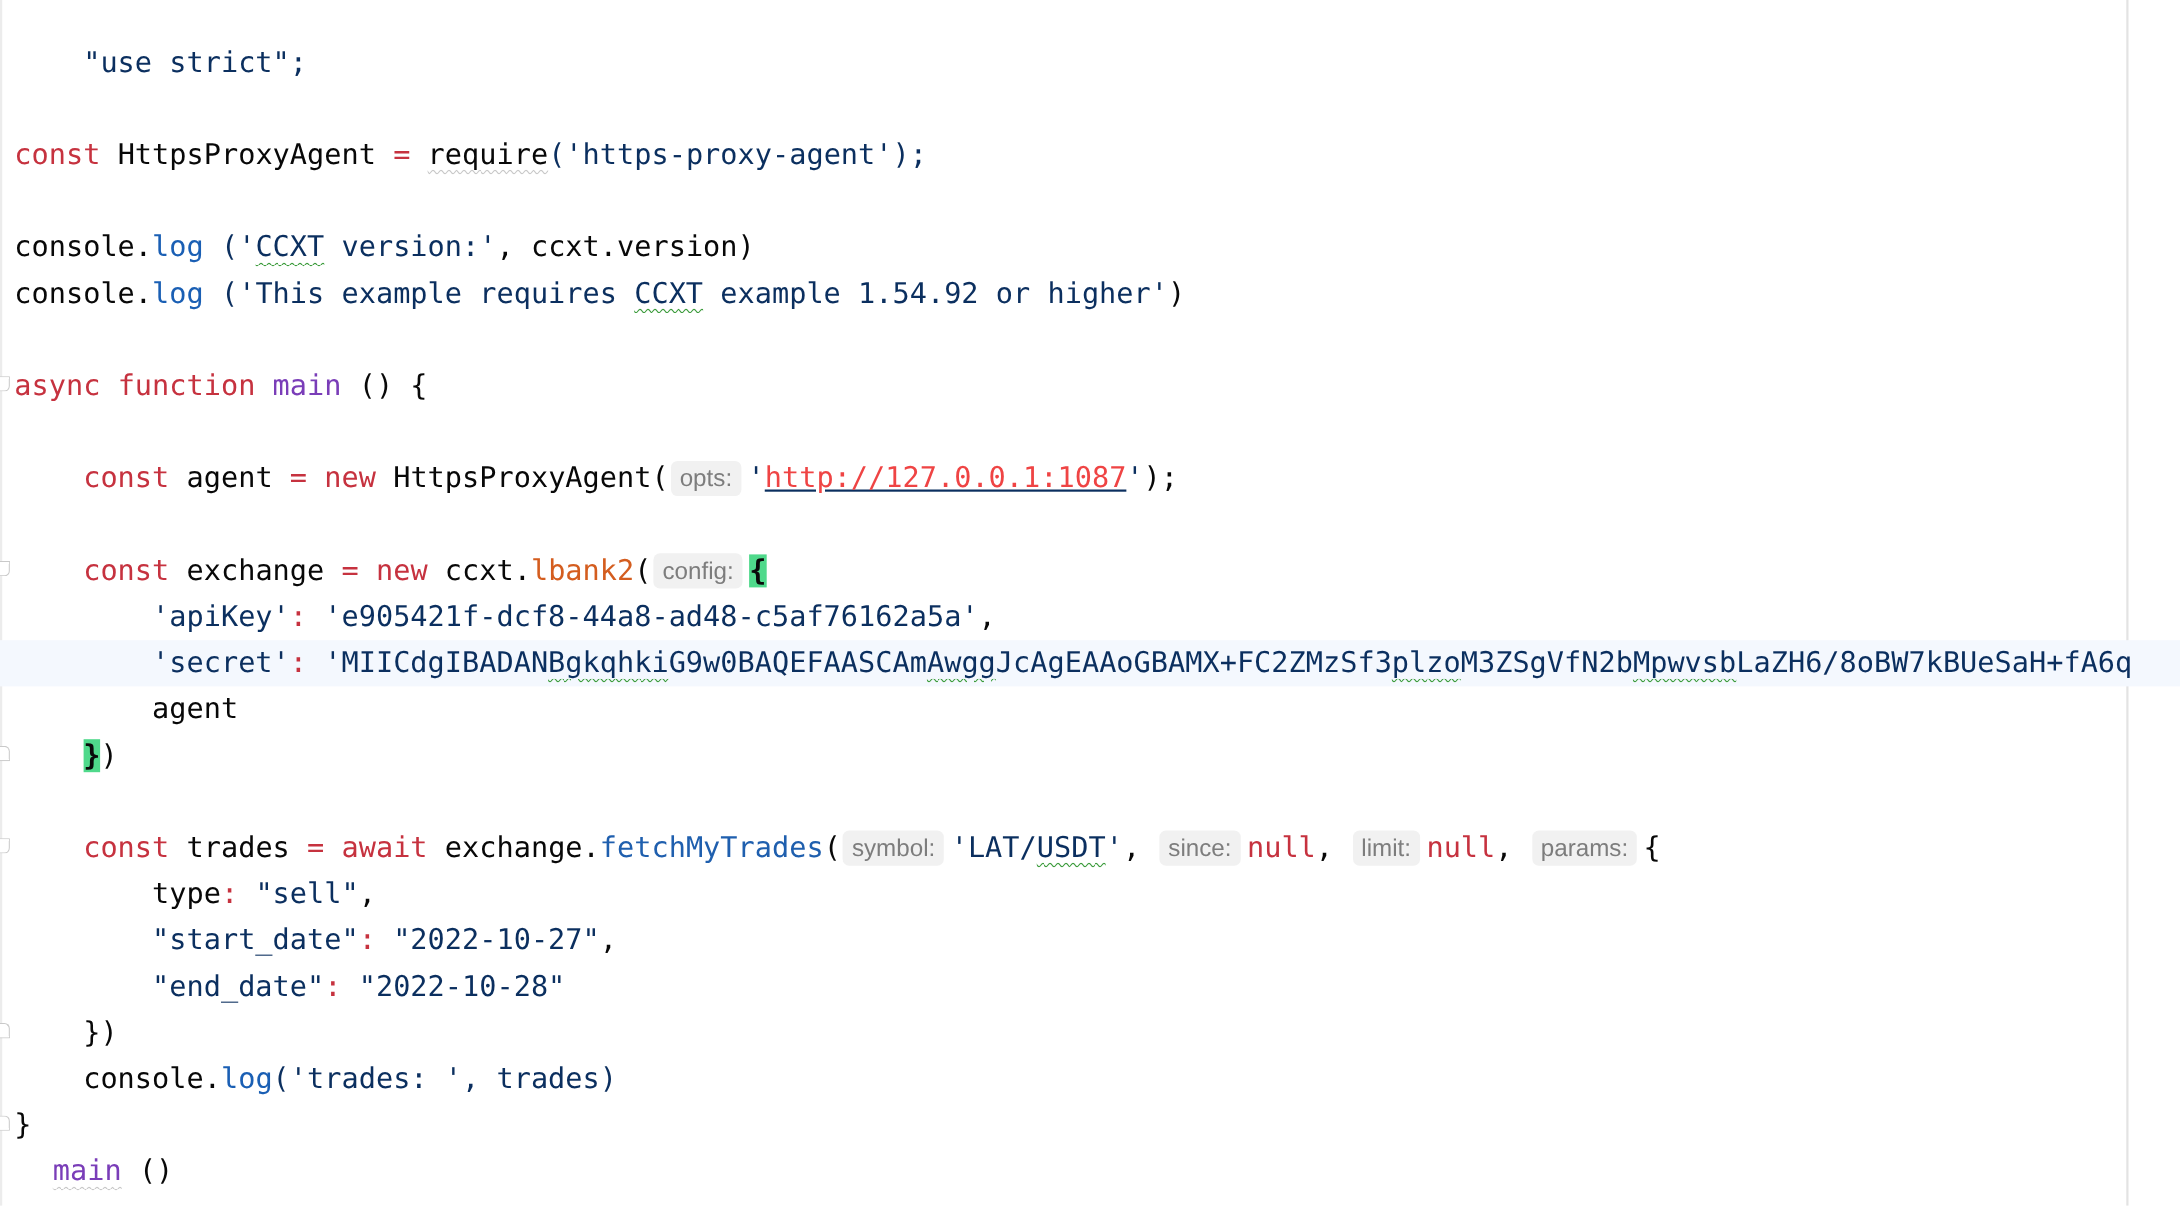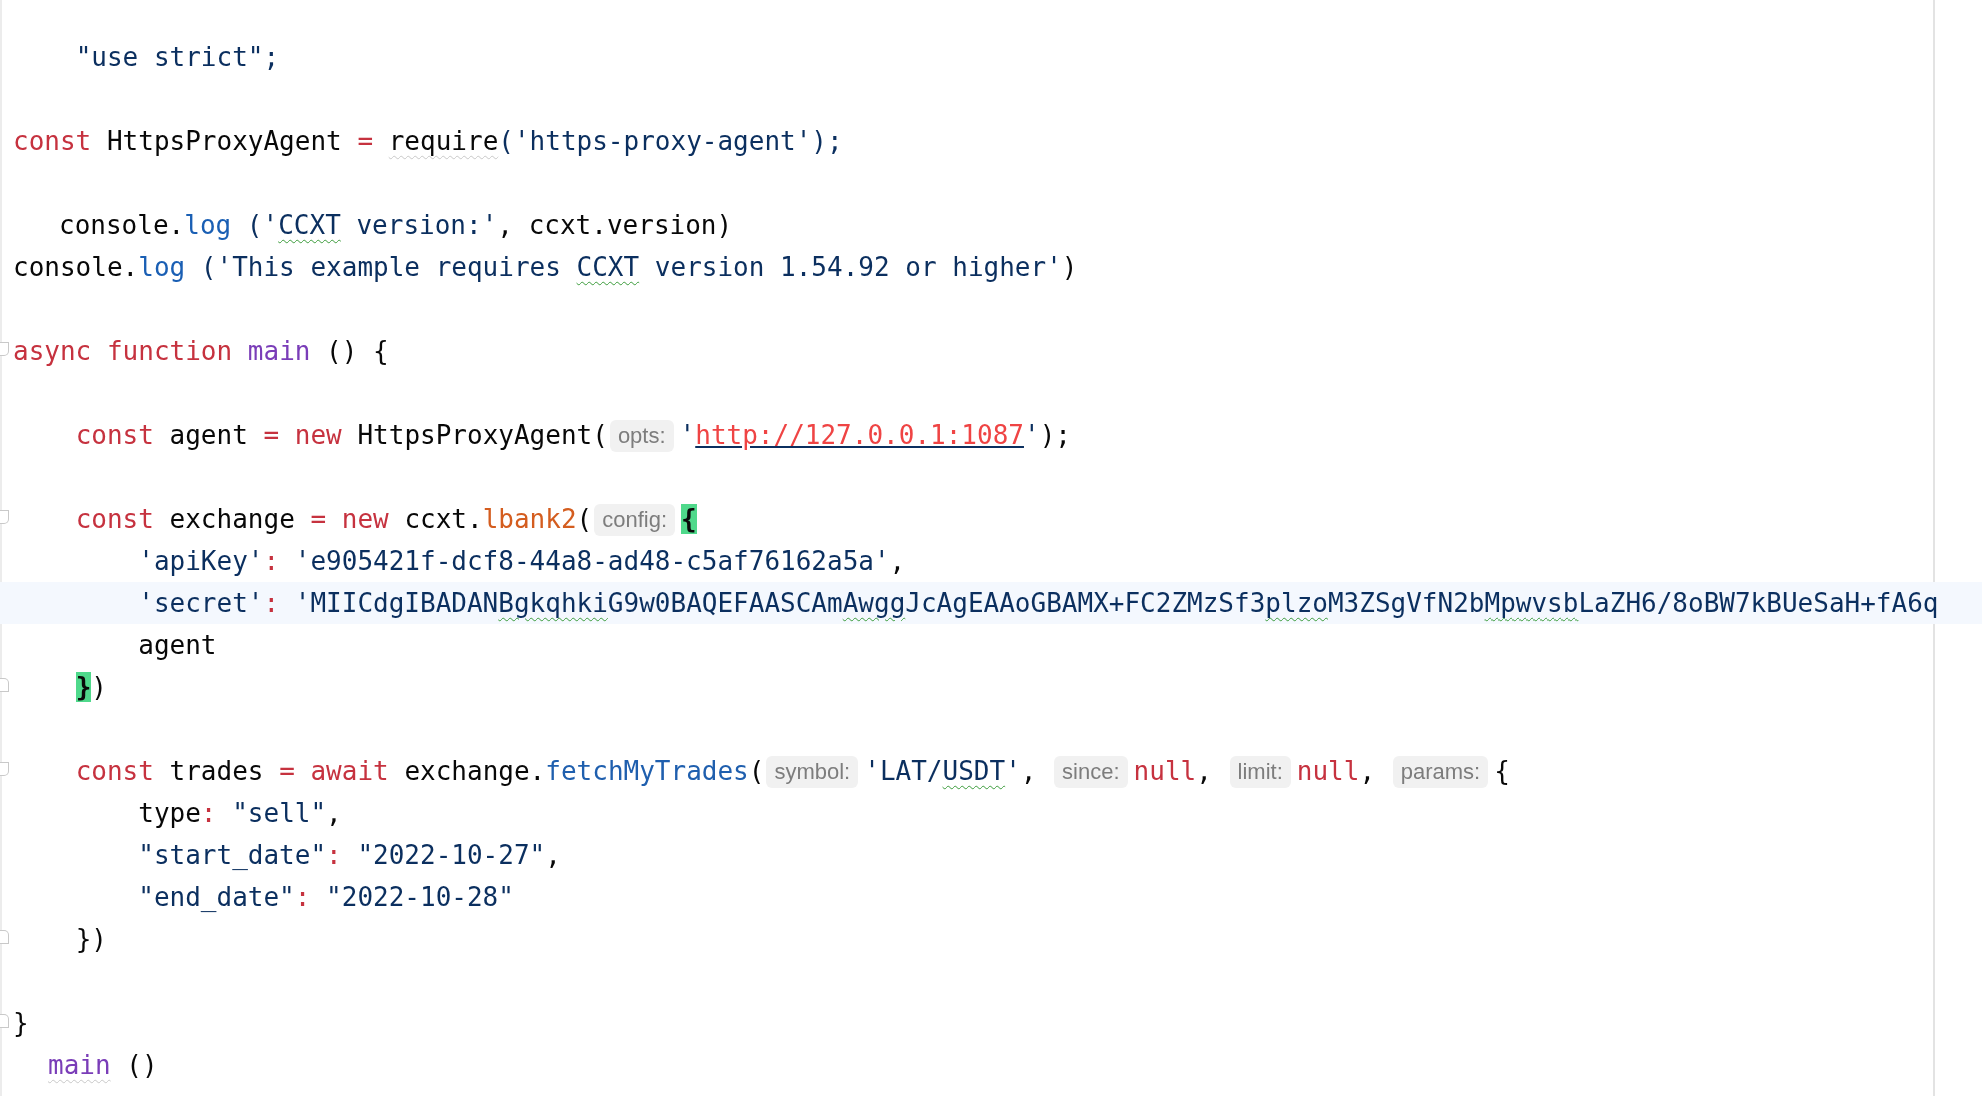--- a/index.html
+++ b/index.html
@@ -54,23 +54,23 @@
   <div class="fold close" style="top:930px;"></div>
   <div class="fold close" style="top:1014px;"></div>
 
   <div class="line" style="top:-6px;">
     <span class="str">"use strict";</span>
   </div>
 
 
   <div class="line" style="top:120px;"><span class="kw">const</span> <span class="plain">HttpsProxyAgent</span> <span class="kw">=</span> <span class="plain squiggle-gray">require</span><span class="str">('https-proxy-agent');</span></div>
 
-  <div class="line" style="top:204px;margin-left:46px;"><span class="plain">console.</span><span class="method">log</span><span class="str"> ('</span><span class="str squiggle-green">CCXT</span><span class="str"> version:'</span><span class="plain">, ccxt.version)</span></div>
+  <div class="line" style="top:204px;"><span class="plain">console.</span><span class="method">log</span><span class="str"> ('</span><span class="str squiggle-green">CCXT</span><span class="str"> version:'</span><span class="plain">, ccxt.version)</span></div>
 
-  <div class="line" style="top:246px;"><span class="plain">console.</span><span class="method">log</span><span class="str"> ('This example requires </span><span class="str squiggle-green">CCXT</span><span class="str"> version 1.54.92 or higher'</span><span class="plain">)</span></div>
+  <div class="line" style="top:246px;"><span class="plain">console.</span><span class="method">log</span><span class="str"> ('This example requires </span><span class="str squiggle-green">CCXT</span><span class="str"> example 1.54.92 or higher'</span><span class="plain">)</span></div>
 
   <div class="line" style="top:330px;"><span class="kw">async</span> <span class="kw">function</span> <span class="purple">main</span><span class="plain"> () {</span></div>
 
   <div class="line" style="top:414px;">    <span class="kw">const</span><span class="plain"> agent </span><span class="kw">=</span> <span class="kw">new</span><span class="plain"> HttpsProxyAgent(</span><span class="hint">opts:</span><span class="str">'</span><span class="link">http://127.0.0.1:1087</span><span class="str">'</span><span class="plain">);</span></div>
 
   <div class="line" style="top:498px;">    <span class="kw">const</span><span class="plain"> exchange </span><span class="kw">=</span> <span class="kw">new</span><span class="plain"> ccxt.</span><span class="orange">lbank2</span><span class="plain">(</span><span class="hint">config:</span><span class="brace-match">{</span></div>
 
   <div class="line" style="top:540px;">        <span class="str">'apiKey'</span><span class="punc-red">:</span><span class="str"> 'e905421f-dcf8-44a8-ad48-c5af76162a5a'</span><span class="plain">,</span></div>
 
   <div class="line current" style="top:582px;">        <span class="str">'secret'</span><span class="punc-red">:</span> <span class="str">'MIICdgIBADAN</span><span class="str squiggle-green">Bgkqhki</span><span class="str">G9w0BAQEFAASCAm</span><span class="str squiggle-green">Awgg</span><span class="str">JcAgEAAoGBAMX+FC2ZMzSf3</span><span class="str squiggle-green">plzo</span><span class="str">M3ZSgVfN2b</span><span class="str squiggle-green">Mpwvsb</span><span class="str">LaZH6/8oBW7kBUeSaH+fA6q</span></div>
@@ -82,17 +82,18 @@
   <div class="line" style="top:750px;">    <span class="kw">const</span><span class="plain"> trades </span><span class="kw">=</span> <span class="kw">await</span><span class="plain"> exchange.</span><span class="fn">fetchMyTrades</span><span class="plain">(</span><span class="hint">symbol:</span><span class="str">'LAT/</span><span class="str squiggle-green">USDT</span><span class="str">'</span><span class="plain">,</span> <span class="hint">since:</span><span class="kw">null</span><span class="plain">,</span> <span class="hint">limit:</span><span class="kw">null</span><span class="plain">,</span> <span class="hint">params:</span><span class="plain">{</span></div>
 
   <div class="line" style="top:792px;">        <span class="plain">type</span><span class="punc-red">:</span><span class="str"> "sell"</span><span class="plain">,</span></div>
 
   <div class="line" style="top:834px;">        <span class="str">"start_date"</span><span class="punc-red">:</span><span class="str"> "2022-10-27"</span><span class="plain">,</span></div>
 
   <div class="line" style="top:876px;">        <span class="str">"end_date"</span><span class="punc-red">:</span><span class="str"> "2022-10-28"</span></div>
 
   <div class="line" style="top:918px;">    <span class="plain">})</span></div>
 
+  <div class="line" style="top:960px;">    <span class="plain">console.</span><span class="method">log</span><span class="str">('trades: ', trades)</span></div>
 
   <div class="line" style="top:1002px;"><span class="plain">}</span></div>
 
   <div class="line" style="top:1044px;padding-left:48px;"><span class="purple squiggle-gray">main</span><span class="plain"> ()</span></div>
 </div>
 
 </body></html>

